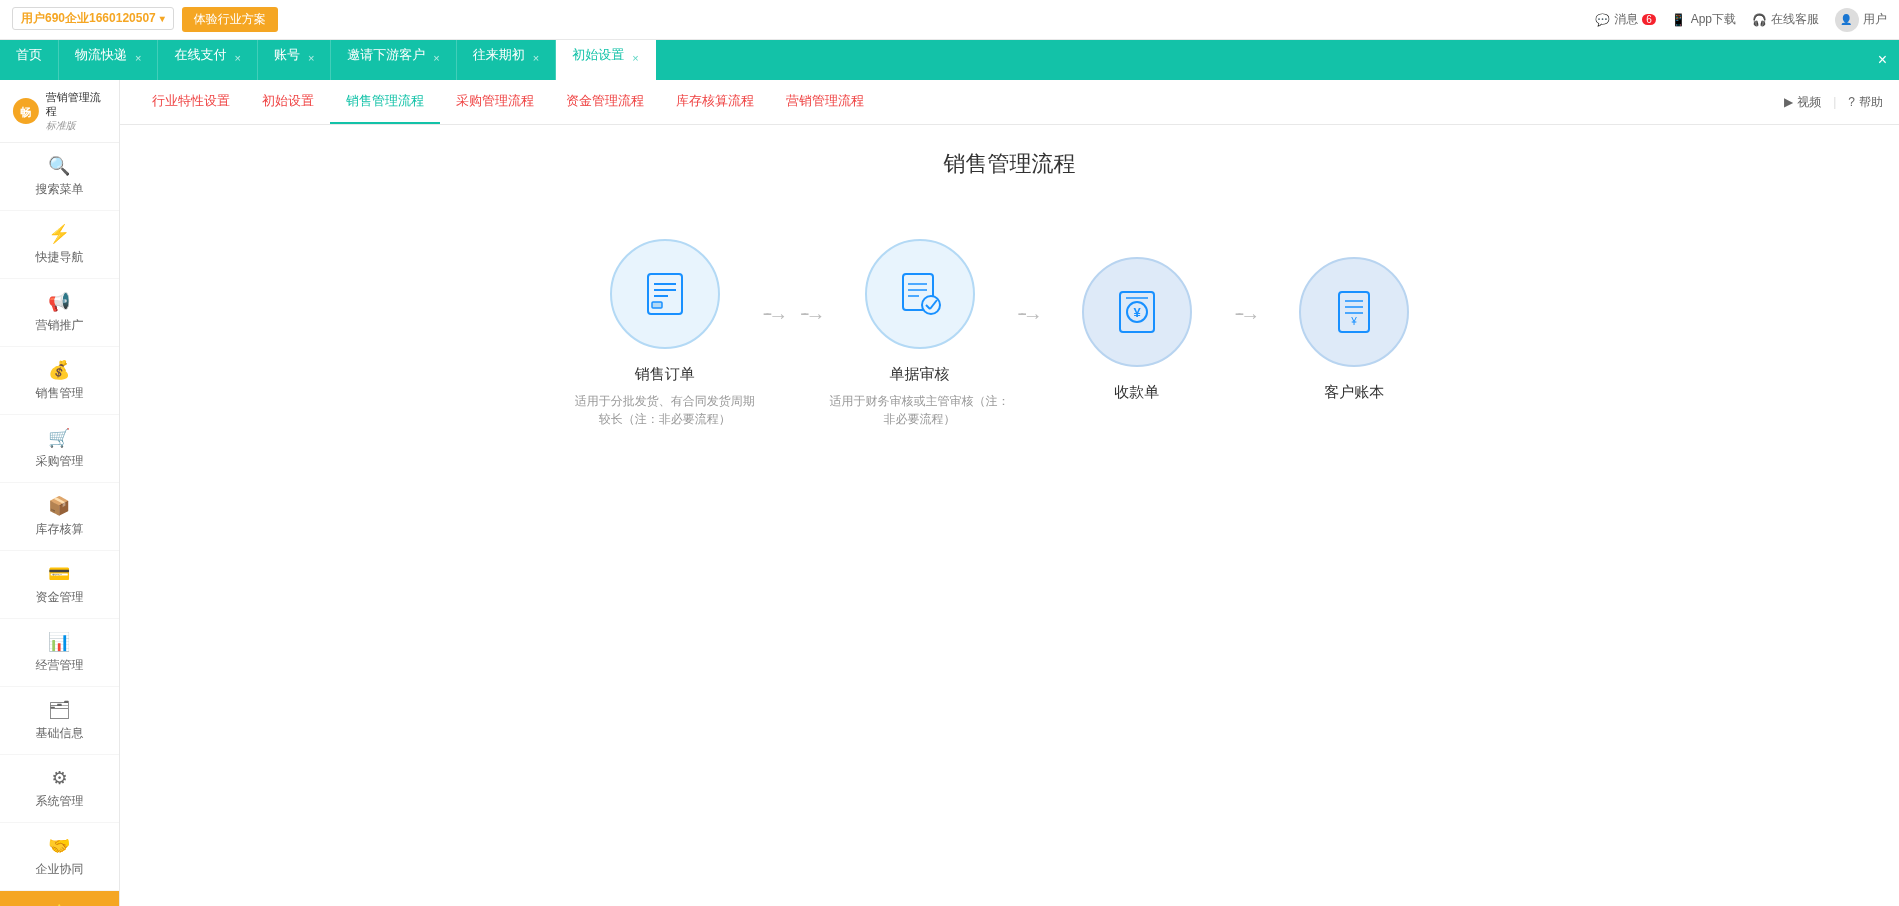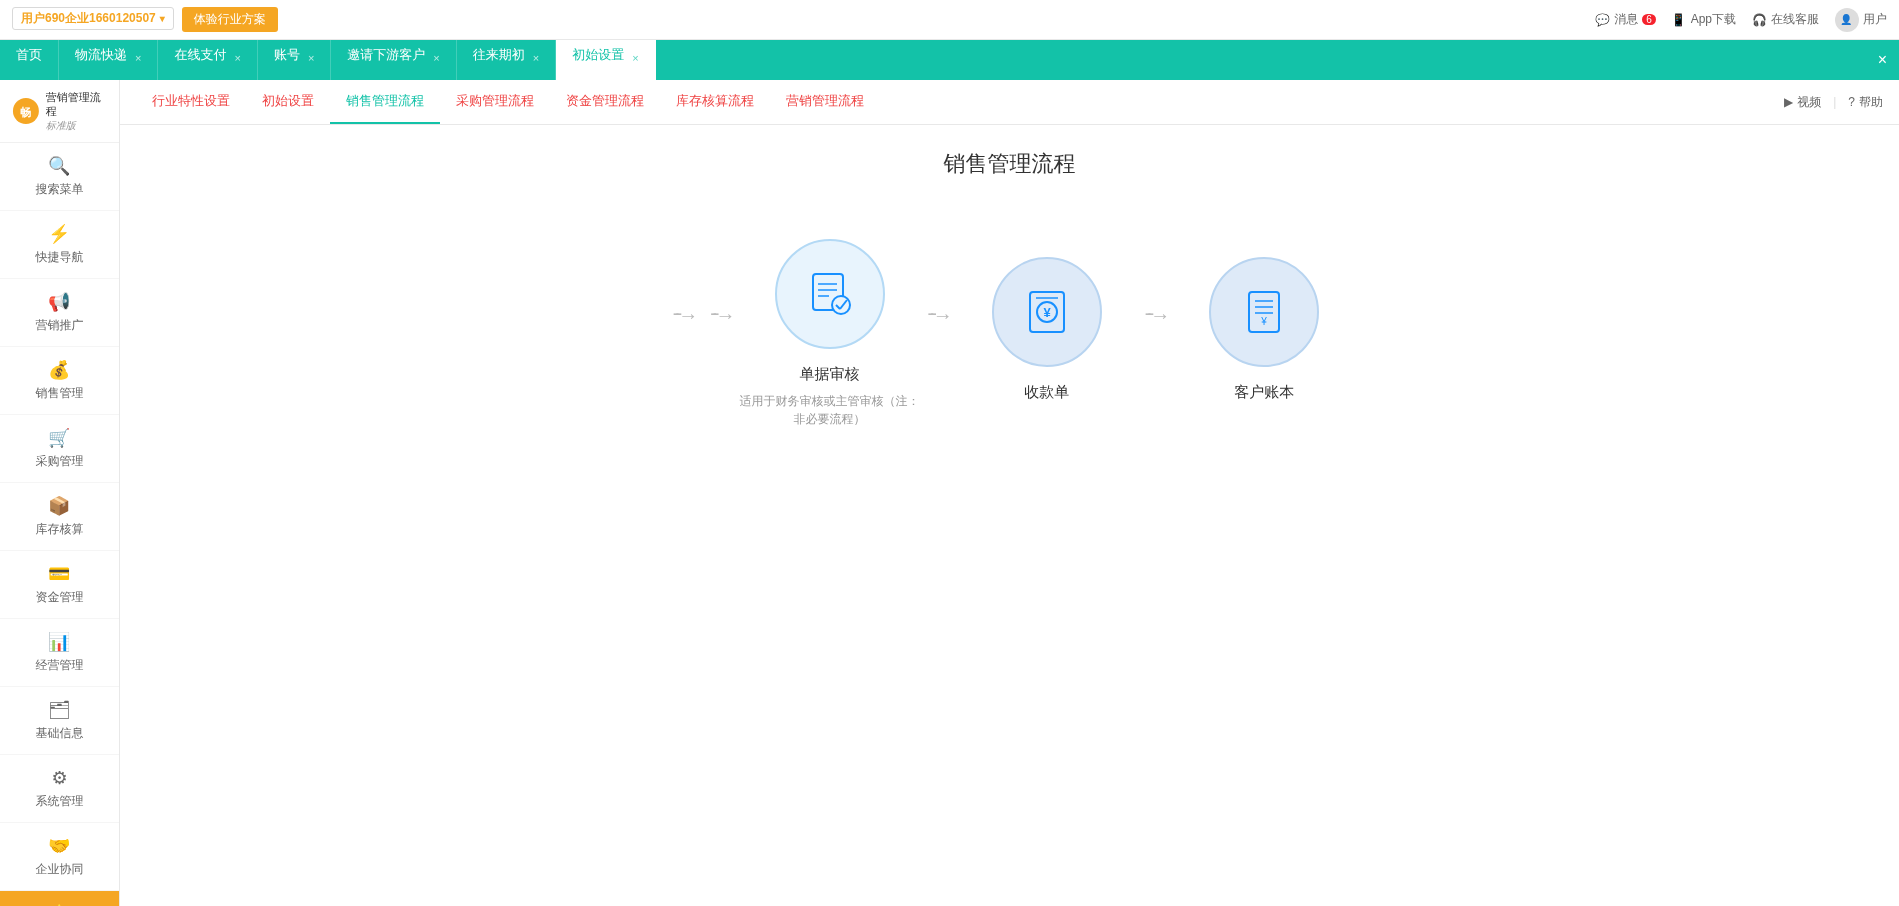--- a/index.html
+++ b/index.html
@@ -263,20 +263,33 @@
           <span>帮助</span>
         </div>
       </div>
     </div>
 
     <div class="page-content">
       <div class="page-title">销售管理流程</div>
 
       <div class="flow-diagram">
 
+        <div class="flow-step">
+          <div class="flow-circle">
+            <svg viewBox="0 0 50 50" fill="none" xmlns="http://www.w3.org/2000/svg">
+              <rect x="8" y="5" width="34" height="40" rx="3" stroke="#1890ff" stroke-width="2" fill="#e8f4fd"></rect>
+              <line x1="14" y1="15" x2="36" y2="15" stroke="#1890ff" stroke-width="2"></line>
+              <line x1="14" y1="21" x2="36" y2="21" stroke="#1890ff" stroke-width="2"></line>
+              <line x1="14" y1="27" x2="28" y2="27" stroke="#1890ff" stroke-width="2"></line>
+              <rect x="12" y="33" width="10" height="6" rx="1" stroke="#1890ff" stroke-width="1.5" fill="#b3d9f5"></rect>
+            </svg>
+          </div>
+          <div class="flow-step-name">销售订单</div>
+          <div class="flow-step-desc">适用于分批发货、有合同发货周期较长（注：非必要流程）</div>
+        </div>
 
         <div class="flow-arrow">--→</div>
 
 
         <div class="flow-arrow">--→</div>
 
         <div class="flow-step">
           <div class="flow-circle">
             <svg viewBox="0 0 50 50" fill="none" xmlns="http://www.w3.org/2000/svg">
               <rect x="8" y="5" width="30" height="36" rx="3" stroke="#1890ff" stroke-width="2" fill="#e8f4fd"></rect>

